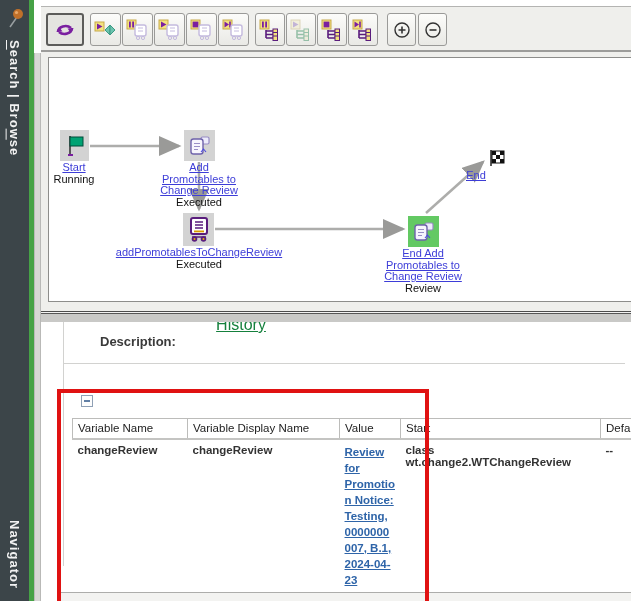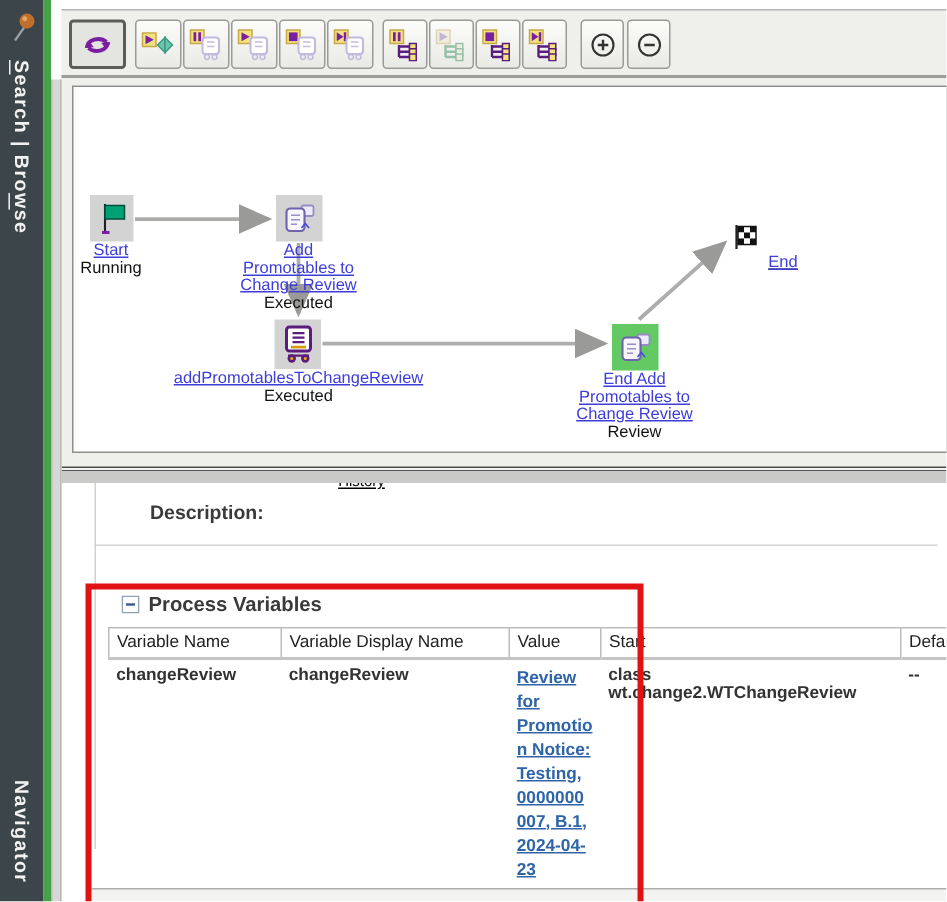--- a/index.html
+++ b/index.html
@@ -36,22 +36,22 @@
   .nstatus { color:#111; text-decoration:none; }
 
   
   .splitter { position:absolute; left:41px; top:311px; right:0; height:11px; cursor:row-resize;
               background:linear-gradient(#4c4c4c 0 1px,#f2f2f2 1px 2px,#565656 2px 3px,#c9c9c7 3px 11px); }
 
   
   .bpane { position:absolute; left:41px; top:322px; right:0; bottom:0; background:#fff; overflow:hidden; }
   .vline { position:absolute; left:22px; top:0; width:1px; height:244px; background:#d2d2d0; }
   .desc-border { position:absolute; left:22px; top:41px; width:562px; height:1px; background:#d2d2d0; }
-  .history { position:absolute; left:150px; top:-6px; width:100px; text-align:center; font-size:10px;
-             color:#000000; text-decoration:underline; cursor:pointer; }
+  .history { position:absolute; left:150px; top:-6px; width:100px; text-align:center; font-size:16px;
+             color:#15803d; text-decoration:underline; cursor:pointer; }
   .desc { position:absolute; left:59px; top:12px; font-size:13px; font-weight:bold; color:#3a3a3a; }
 
   .redbox { position:absolute; left:16px; top:67px; width:372px; height:230px; border:4px solid #e01212; z-index:9; pointer-events:none; }
 
   .pv-head { position:absolute; left:40px; top:73px; display:flex; align-items:center; gap:6px; }
   .pv-title { font-size:13.5px; font-weight:bold; color:#3a3a3a; }
   .collapse { cursor:pointer; display:block; }
 
   .pv-table { position:absolute; left:31px; top:96px; border-collapse:collapse; table-layout:fixed; width:648px; font-size:11.5px; color:#333; }
   .pv-table th { font-weight:normal; text-align:left; color:#222; background:#fff;
@@ -274,40 +274,39 @@
         <rect x="12" y="2" width="4" height="4" fill="#111"></rect>
       <rect x="4" y="6" width="4" height="4" fill="#fff"></rect>
         <rect x="8" y="6" width="4" height="4" fill="#111"></rect>
         <rect x="12" y="6" width="4" height="4" fill="#fff"></rect>
       <rect x="4" y="10" width="4" height="4" fill="#111"></rect>
         <rect x="8" y="10" width="4" height="4" fill="#fff"></rect>
         <rect x="12" y="10" width="4" height="4" fill="#111"></rect>
       <rect x="4" y="2" width="12" height="12" fill="none" stroke="#111"></rect>
     </svg>
   </div>
-  <div class="nlabel" style="left:447px;top:112px;width:52px;text-decoration:underline;">
+  <div class="nlabel" style="left:401px;top:112px;width:52px;text-decoration:underline;">
     <a>End</a>
   </div>
 </div>
 
 <div class="splitter"></div>
 
 <div class="bpane">
   <div class="vline"></div>
   <div class="desc-border"></div>
 
   <a class="history">History</a>
   <div class="desc">Description:</div>
 
   <div class="pv-head">
     <svg class="collapse" width="12" height="12" viewBox="0 0 12 12">
       <rect x="0.5" y="0.5" width="11" height="11" fill="#fdfdfd" stroke="#8fa0b5"></rect>
       <line x1="3" y1="6" x2="9" y2="6" stroke="#3a5f8f" stroke-width="1.6"></line>
     </svg>
-    <span class="pv-title">Process Variables</span>
   </div>
 
   <table class="pv-table">
     <colgroup>
       <col style="width:115px">
         <col style="width:152px">
         <col style="width:61px">
         <col style="width:200px">
         <col style="width:120px">
     </colgroup>

